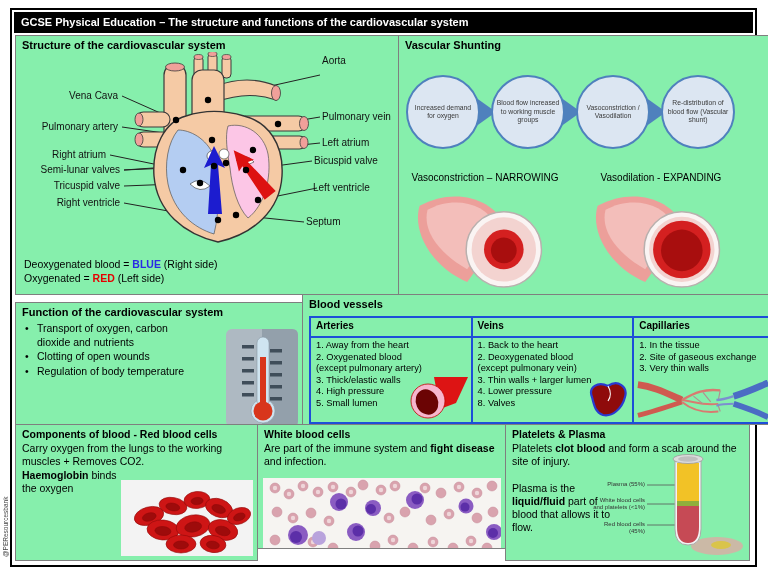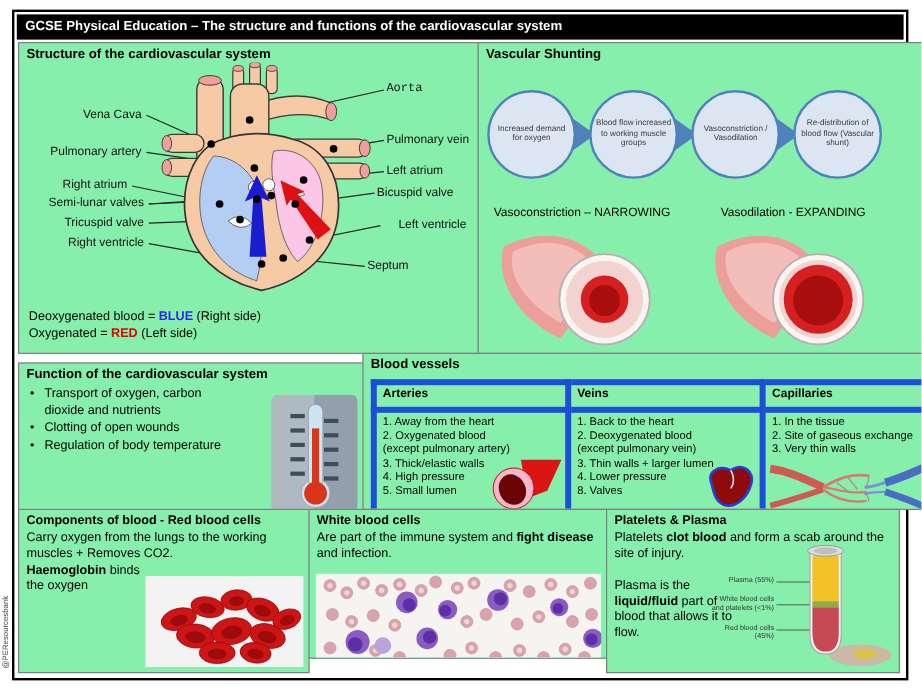--- a/index.html
+++ b/index.html
@@ -29,21 +29,21 @@
   .vesselimg{position:absolute;top:152px;width:155px;height:104px;}
   
   .p-func{left:3px;top:292px;width:292px;height:131px;}
   .bullets{position:absolute;left:8px;top:19px;width:170px;margin:0;padding:0;list-style:none;}
   .bullets li{font-size:10.5px;color:#000;line-height:13.5px;padding-left:13px;position:relative;margin-bottom:1px;}
   .bullets li::before{content:"•";position:absolute;left:1px;top:0;}
   .thermo{position:absolute;right:8px;top:26px;}
   
   .p-vessels{left:254px;top:284px;width:484px;height:131px;margin-left:36px;}
   .vtable{position:absolute;left:6px;top:21px;border-collapse:collapse;}
-  .vtable td,.vtable th{border:5px solid #1d4ed8;vertical-align:top;padding:2px 5px;position:relative;}
+  .vtable td,.vtable th{border:2px solid #1d4ed8;vertical-align:top;padding:2px 5px;position:relative;}
   .vtable th{font-size:10px;font-weight:bold;text-align:left;height:14px;}
   .vtable td{height:80px;}
   .titem{font-size:9.3px;line-height:11.5px;color:#000;}
   .cell-art{width:150px;}.cell-vein{width:150px;}.cell-cap{width:140px;}
   .miniimg{position:absolute;}
   
   .p-red{left:3px;top:414px;width:243px;height:137px;}
   .p-white{left:245px;top:414px;width:249px;height:125px;}
   .p-plate{left:493px;top:414px;width:245px;height:137px;}
   .btext{position:absolute;font-size:10.5px;line-height:13px;color:#000;}
@@ -133,25 +133,25 @@
               <circle cx="98" cy="99" r="3.2"></circle>
             <circle cx="55" cy="106" r="3.2"></circle>
               <circle cx="72" cy="119" r="3.2"></circle>
             <circle cx="130" cy="136" r="3.2"></circle>
               <circle cx="90" cy="156" r="3.2"></circle>
             <circle cx="108" cy="151" r="3.2"></circle>
           </g>
         </g>
       </svg>
 
-      <div class="hlabel r" style="left:306px;top:33px;font-family:Liberation Mono, monospace;">Aorta</div>
+      <div class="hlabel r" style="left:306px;top:19px;">Aorta</div>
       <div class="hlabel r" style="left:306px;top:75px;">Pulmonary vein</div>
       <div class="hlabel r" style="left:306px;top:101px;">Left atrium</div>
       <div class="hlabel r" style="left:298px;top:119px;">Bicuspid valve</div>
-      <div class="hlabel r" style="left:316px;top:146px;">Left ventricle</div>
+      <div class="hlabel r" style="left:297px;top:146px;">Left ventricle</div>
       <div class="hlabel r" style="left:290px;top:180px;">Septum</div>
       <div class="hlabel l" style="right:280px;top:54px;">Vena Cava</div>
       <div class="hlabel l" style="right:280px;top:85px;">Pulmonary artery</div>
       <div class="hlabel l" style="right:292px;top:113px;">Right atrium</div>
       <div class="hlabel l" style="right:278px;top:128px;">Semi-lunar valves</div>
       <div class="hlabel l" style="right:278px;top:144px;">Tricuspid valve</div>
       <div class="hlabel l" style="right:278px;top:161px;">Right ventricle</div>
 
       <div class="notes">
         <div><span>Deoxygenated blood = </span><b class="blue">BLUE</b><span> (Right side)</span></div>

